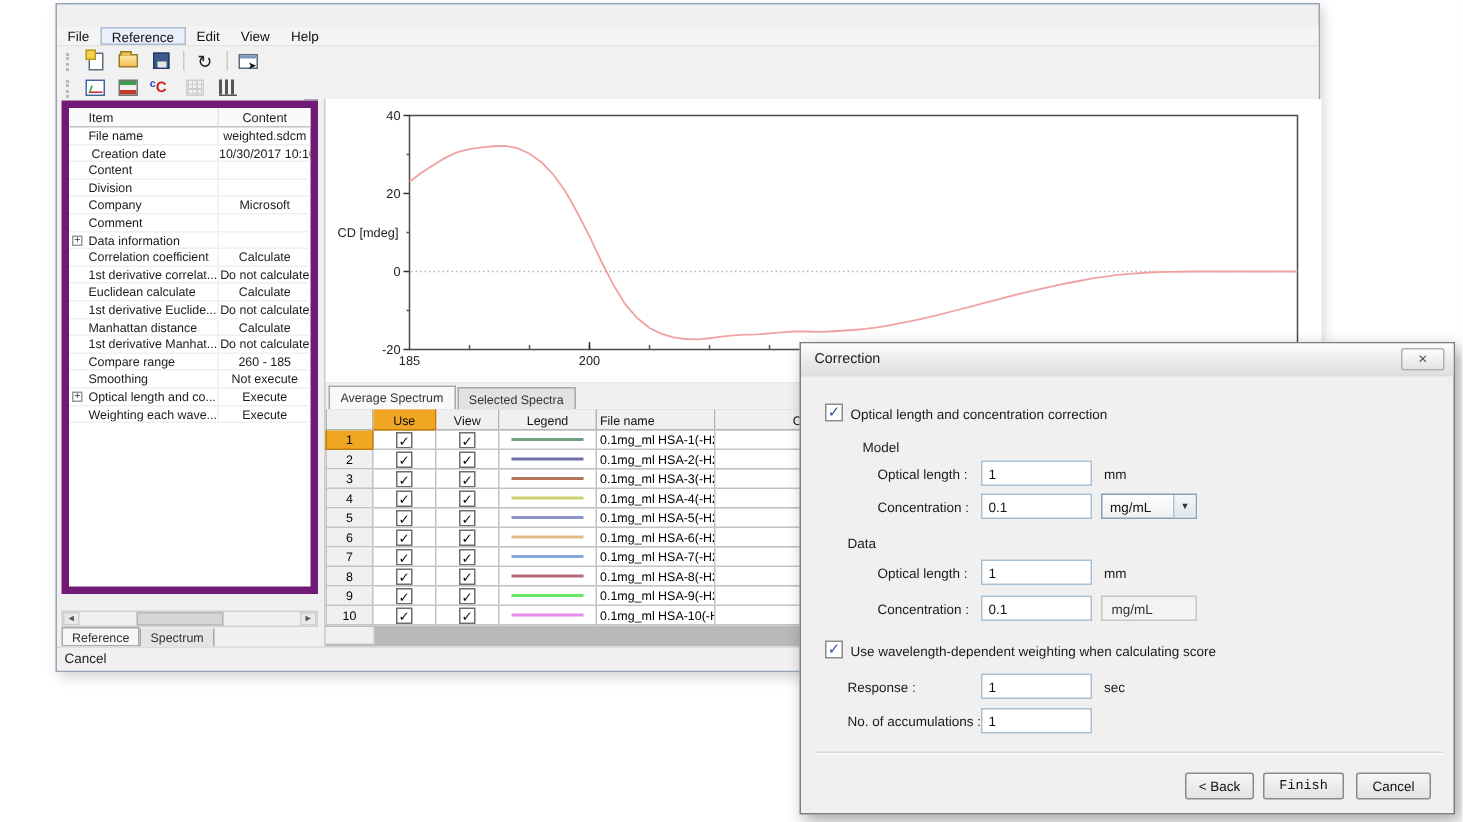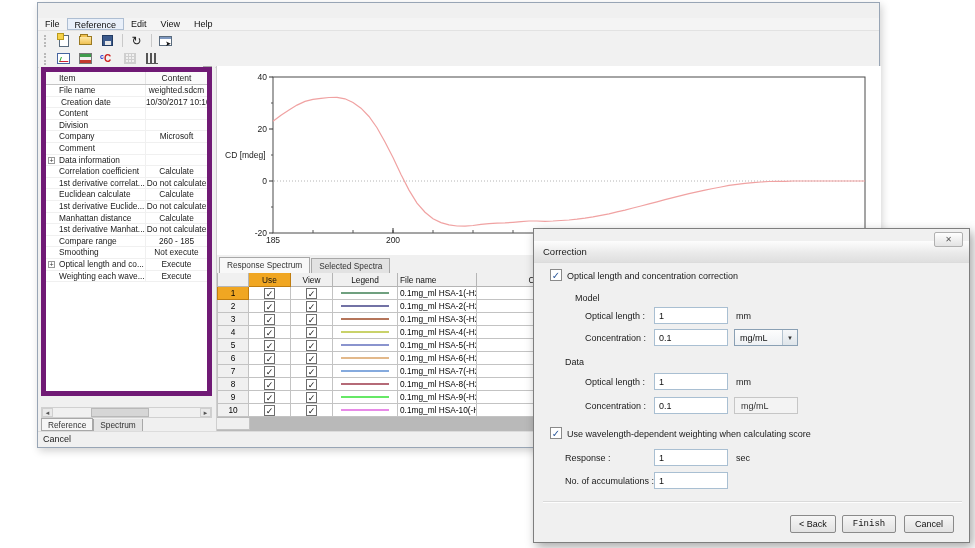--- a/index.html
+++ b/index.html
@@ -92,21 +92,21 @@
   .c-num { width:32px; background:#f0f0f0; border-left:1px solid #c3c3c3; }
   .c-use { width:42px; } .c-view { width:42px; } .c-leg { width:65px; } .c-file { width:79px; justify-content:flex-start; padding-left:2px; } .c-com { width:140px; } .c-rest { flex:1; border-right:none; }
   .hl { background:#f0a622 !important; border-color:#c07d10 !important; }
   .cb { width:11px; height:11px; background:#fff; border:1px solid #6e6e6e; font-size:9px; line-height:10px; text-align:center; color:#111; }
   .legline { width:48px; height:2px; }
   #table-stub { position:absolute; left:0; top:352px; width:33px; height:12px; background:#f0f0f0; border-right:1px solid #c3c3c3; border-bottom:1px solid #c3c3c3; }
 
   
   #dialog { position:absolute; left:533px; top:228px; width:437px; height:315px; background:#f0f0f0;
     border:1px solid #7e7e7e; box-shadow:3px 4px 10px rgba(0,0,0,.35); }
-  #dlg-title { position:absolute; left:0; top:12px; width:100%; height:22px;
+  #dlg-title { position:absolute; left:0; top:0; width:100%; height:22px;
     background:linear-gradient(#fdfdfd,#e9e9e9 60%,#dfdfdf); border-bottom:1px solid #dcdcdc;
     font-size:9.5px; color:#1a1a1a; padding:5px 0 0 9px; }
   #dlg-close { position:absolute; right:6px; top:3px; width:29px; height:15px; border:1px solid #b0b0b0; border-radius:2px;
     background:linear-gradient(#fefefe,#e3e3e3); font-size:8px; line-height:13px; text-align:center; color:#555; }
   .dlg-label { position:absolute; font-size:9px; color:#1a1a1a; }
   .dlg-check { position:absolute; width:12px; height:12px; background:#fff; border:1px solid #8a8a8a;
     font-size:10px; line-height:11px; text-align:center; color:#2b579a; }
   .dlg-input { position:absolute; width:74px; height:17px; border:1px solid #a9bfd2; background:#fff;
     font-size:9px; padding:0 4px; font-family:"Liberation Sans", sans-serif; color:#111; }
   .dlg-combo { position:absolute; width:64px; height:17px; border:1px solid #8aa0b4; background:linear-gradient(#fdfdfd,#eef1f4);
@@ -296,21 +296,21 @@
             <line x1="576" y1="167" x2="576" y2="164" stroke="#555"></line>
             <line x1="616" y1="167" x2="616" y2="164" stroke="#555"></line>
             <text x="56" y="177" font-size="8.5" fill="#222" text-anchor="middle">185</text>
             <line x1="176" y1="167" x2="176" y2="162" stroke="#333"></line>
             <text x="176" y="177" font-size="8.5" fill="#222" text-anchor="middle">200</text>
             <polyline points="56.0,55.2 64.0,49.2 72.0,44.0 80.0,39.1 88.0,35.4 96.0,33.4 104.0,32.3 112.0,31.5 120.0,31.3 128.0,32.8 136.0,36.5 144.0,42.2 152.0,50.5 160.0,61.7 168.0,76.0 176.0,91.6 184.0,108.5 192.0,124.1 200.0,137.1 208.0,146.2 216.0,152.7 224.0,156.6 232.0,158.9 240.0,160.0 248.0,160.2 256.0,159.5 264.0,158.4 272.0,157.6 280.0,157.1 288.0,156.9 296.0,156.3 304.0,155.6 312.0,155.0 320.0,155.0 328.0,155.3 336.0,155.0 344.0,154.5 352.0,154.0 360.0,153.2 368.0,152.2 376.0,150.9 384.0,149.3 392.0,147.8 400.0,145.9 408.0,144.1 416.0,142.0 424.0,140.0 432.0,137.9 440.0,135.8 448.0,133.7 456.0,131.6 464.0,129.6 472.0,127.7 480.0,125.9 488.0,124.1 496.0,122.5 504.0,121.0 512.0,119.4 520.0,118.4 528.0,117.3 536.0,116.6 544.0,116.0 552.0,115.5 560.0,115.3 568.0,115.3 576.0,115.0 584.0,115.0 592.0,115.0 600.0,115.0 608.0,115.0 616.0,115.0 624.0,115.0 632.0,115.0 640.0,115.0 648.0,115.0" fill="none" stroke="#f0a2a2" stroke-width="1.2"></polyline>
           </svg>
         <span id="ylabel">CD [mdeg]</span>
       </div>
       <div id="spectra-tabs">
-        <span class="stab active">Response Spectrum</span>
+        <span class="stab active">Average Spectrum</span>
         <span class="stab">Selected Spectra</span>
       </div>
       <div id="spectra-table">
         <div class="strow header">
           <span class="scell c-num"></span>
           <span class="scell c-use hl">Use</span>
           <span class="scell c-view">View</span>
           <span class="scell c-leg">Legend</span>
           <span class="scell c-file">File name</span>
           <span class="scell c-com">Comment</span>

